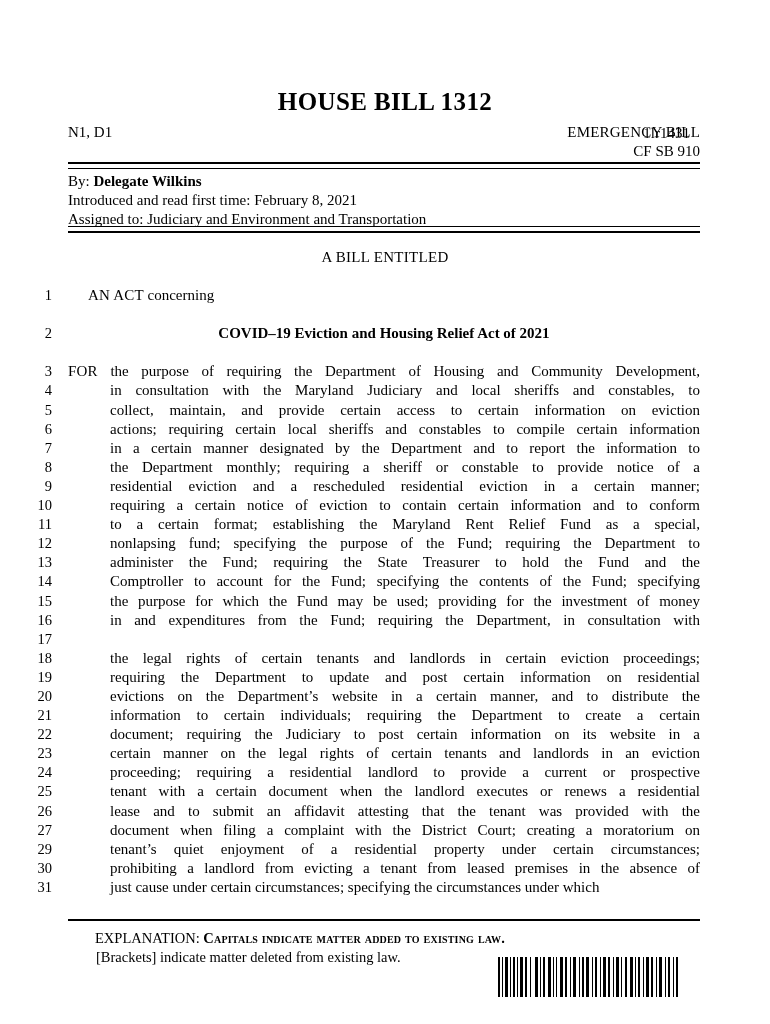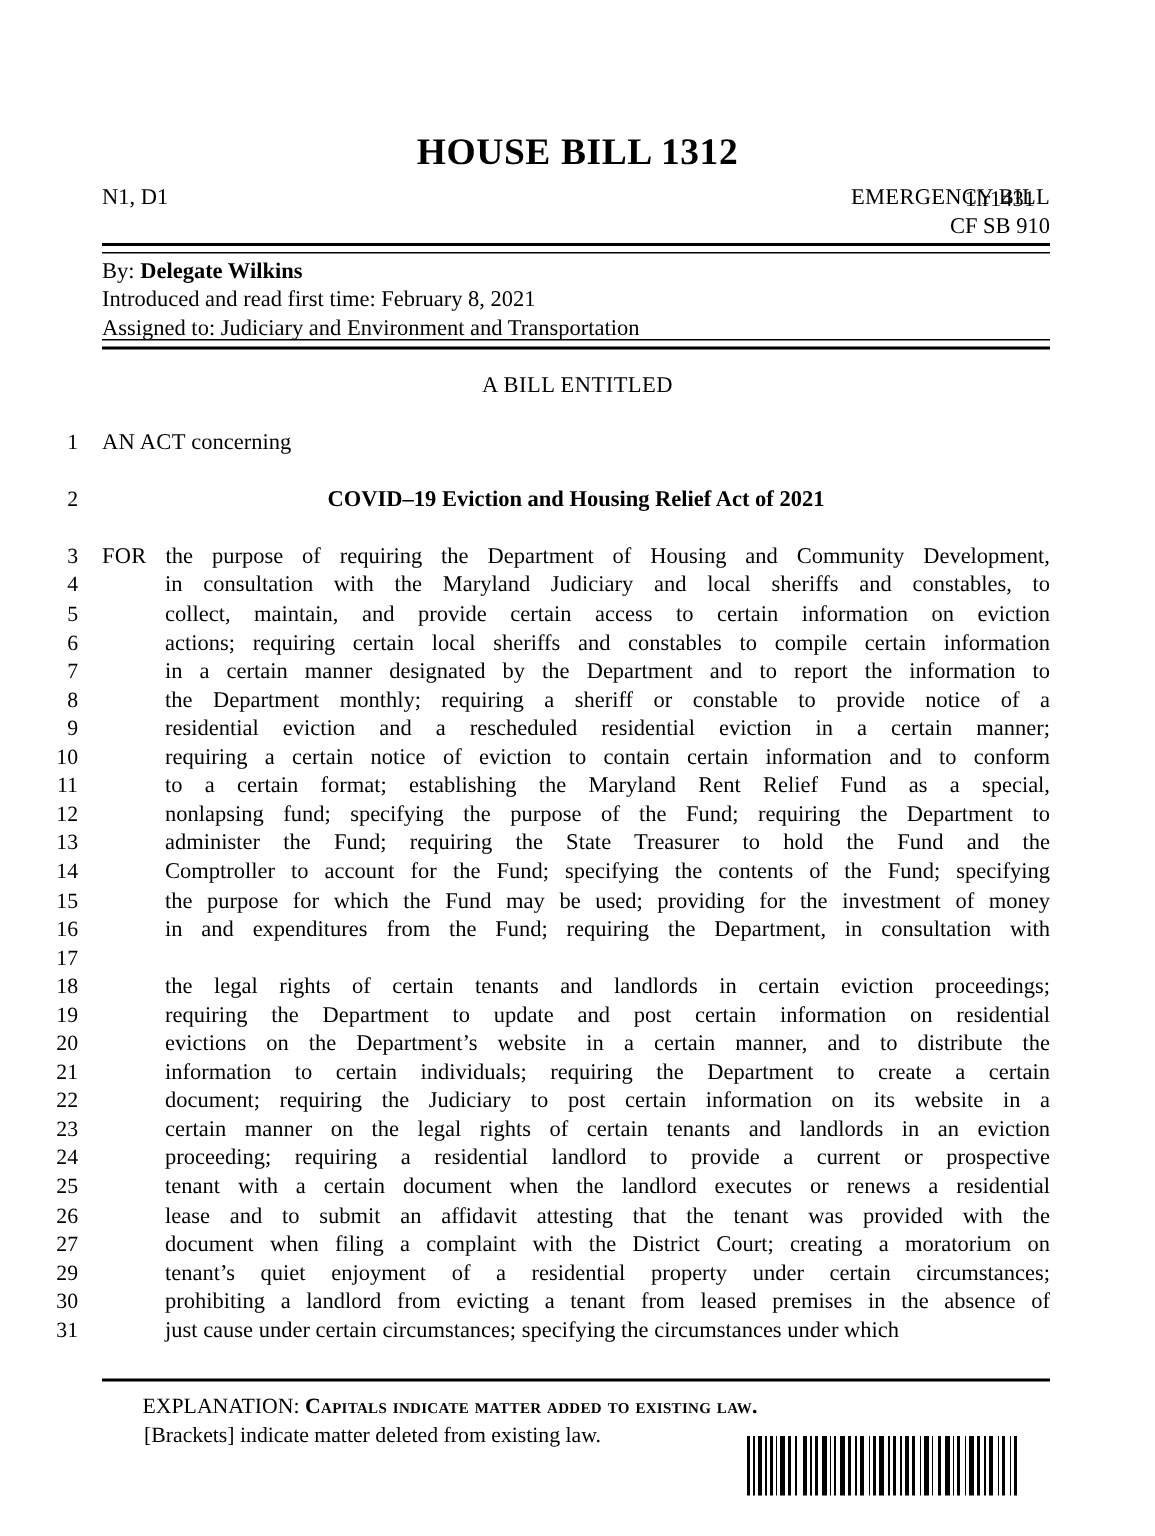--- a/index.html
+++ b/index.html
@@ -137,20 +137,21 @@
     right: 70px;
     font-size: 15px;
     line-height: 19.1px;
     text-align: justify;
     text-align-last: justify;
     white-space: nowrap;
   }
   .ln-text.nojust {
     text-align: left;
     text-align-last: left;
+    margin-left: 20px;
   }
   .ln-text.center {
     text-align: center;
     text-align-last: center;
     font-weight: bold;
   }
   .ln-text.indent {
     left: 110px;
   }
   .ln-text.lastline {

